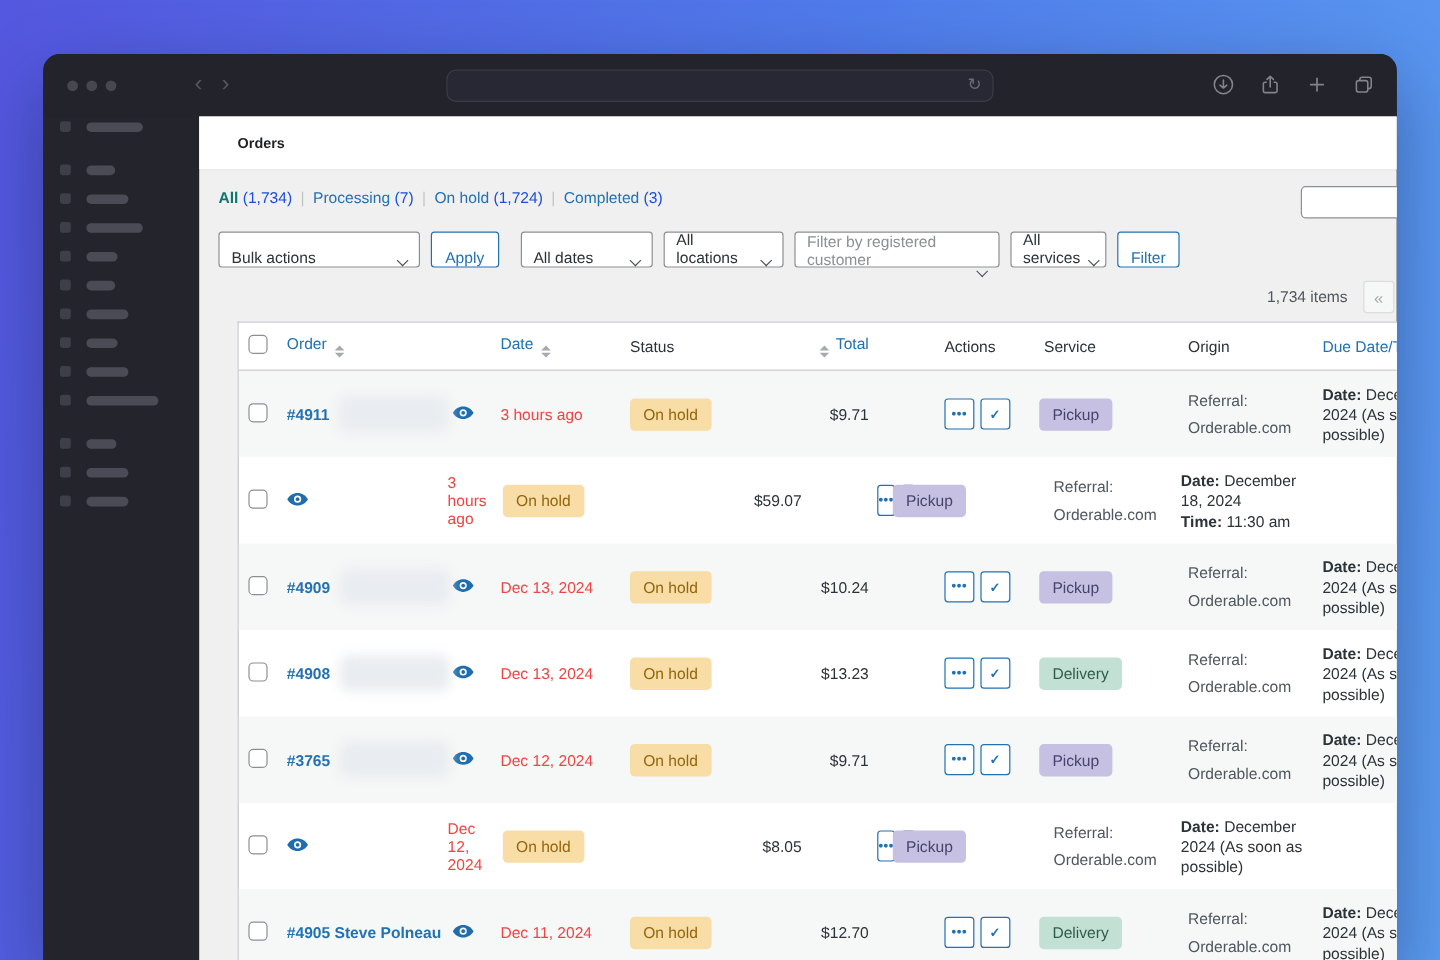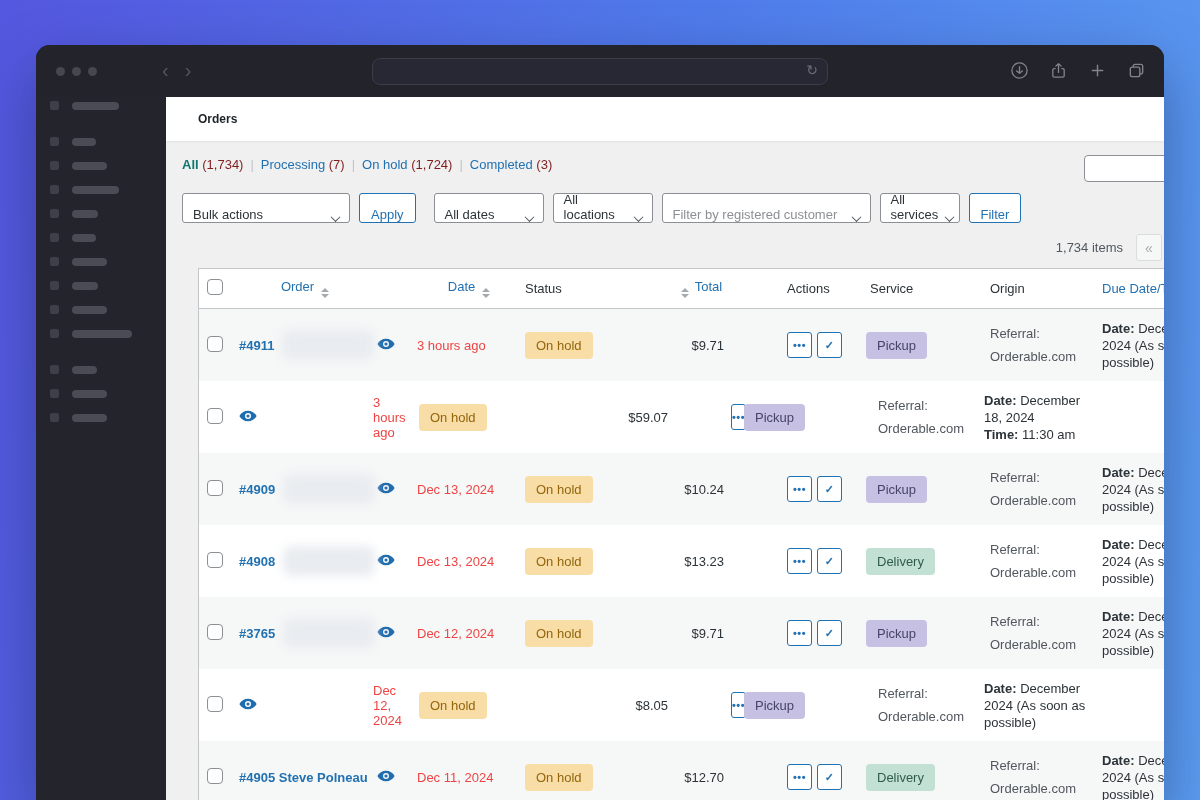--- a/index.html
+++ b/index.html
@@ -34,55 +34,55 @@
   .sb-bar { height:8px; border-radius:4px; background:#4a4b55; }
   .content { flex:1; min-width:0; background:#f0f0f1; display:flex; flex-direction:column; }
   .topbar { height:44px; background:#fff; box-shadow:0 1px 2px rgba(0,0,0,.07);
     display:flex; align-items:center; padding-left:32px; flex:none; position:relative; z-index:2; }
   .topbar h1 { font-size:12px; font-weight:700; color:#1d2327; }
   .admin-body { position:relative; flex:1; padding:16px 0 0 16px; }
   
   .views { font-size:13px; color:#646970; display:flex; align-items:center; gap:7px; }
   .views a { text-decoration:none; color:#2271b1; }
   .views .view-all .v-label { color:#0f766e; font-weight:700; }
-  .views .count { color:#7f1d1d; font-weight:400; }
+  .views .count { color:#1d4ed8; font-weight:400; }
   .views .sep { color:#c3c4c7; }
   .top-search { position:absolute; top:14px; right:-22px; width:102px; height:27px;
     border:1px solid #8c8f94; border-radius:4px; background:#fff; font-size:13px; padding:0 6px; }
   
   .toolbar { display:flex; align-items:center; gap:9px; margin-top:21px; }
   .select, .text-input, .btn {
     height:30px; border:1px solid #8c8f94; border-radius:3px; background:#fff;
     font-size:13px; color:#2c3338; display:inline-flex; align-items:flex-end; flex:none;
   }
   .select { justify-content:space-between; padding:0 10px; }
   .chev { width:7px; height:7px; border-right:1.6px solid #50575e; border-bottom:1.6px solid #50575e;
     transform:rotate(45deg) translate(-1px,-1px); margin-left:8px; flex:none; }
   .placeholder { color:#8c8f94; }
   .btn { border-color:#2271b1; color:#2271b1; background:#fff; padding:0 11px; cursor:pointer;
     font-family:"Liberation Sans",sans-serif; }
   .w-bulk{width:168px;} .w-dates{width:110px; margin-left:9px;} .w-loc{width:100px;}
-  .w-cust{width:209px;} .w-serv{width:80px;} .w-due{width:172px; padding:0 9px;}
+  .w-cust{width:171px;flex-direction:column;} .w-serv{width:80px;} .w-due{width:172px; padding:0 9px;}
   .text-input::placeholder{color:#8c8f94;}
   
   .tablenav { display:flex; justify-content:flex-end; align-items:center; gap:13px;
     margin:11px 0 7px; padding-right:2px; }
   .items-count { font-size:13px; color:#50575e; }
   .page-btn { width:26px; height:27px; border:1px solid #dcdcde; border-radius:3px;
     background:#f6f7f7; color:#a7aaad; font-size:14px; display:flex; align-items:center;
     justify-content:center; }
   
   .orders-table { margin-left:16px; width:982px; background:#fff;
     border:1px solid #c3c4c7; border-right:none; font-size:13px; }
   .grid-row { display:grid;
     grid-template-columns:34px 138px 44px 106px 158px 56px 122px 112px 118px 94px;
     align-items:center; }
   .thead { height:40px; border-bottom:1px solid #c3c4c7; background:#fff; }
   .th { color:#2c3338; font-weight:400; }
-  .th.sortable { color:#2271b1;text-align:center; }
+  .th.sortable { color:#2271b1; }
   .sort { display:inline-flex; flex-direction:column; gap:2px; margin-left:7px; vertical-align:-1px; }
   .sort i { width:0; height:0; border-left:4px solid transparent; border-right:4px solid transparent; }
   .sort .up { border-bottom:4px solid #a7aaad; }
   .sort .dn { border-top:4px solid #a7aaad; }
   .sort.pre { margin:0 6px 0 0; }
   .tr { height:72px; }
   .tr.odd { background:#f6f7f7; }
   .col-cb { padding-left:8px; }
   .checkbox { width:16px; height:16px; border:1px solid #8c8f94; border-radius:4px;
     background:#fff; display:inline-block; cursor:pointer; }

